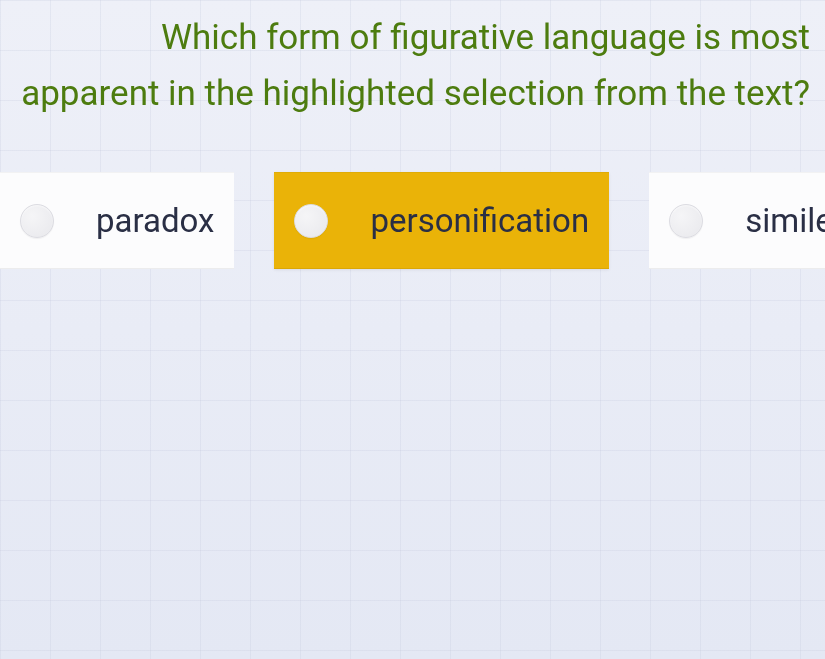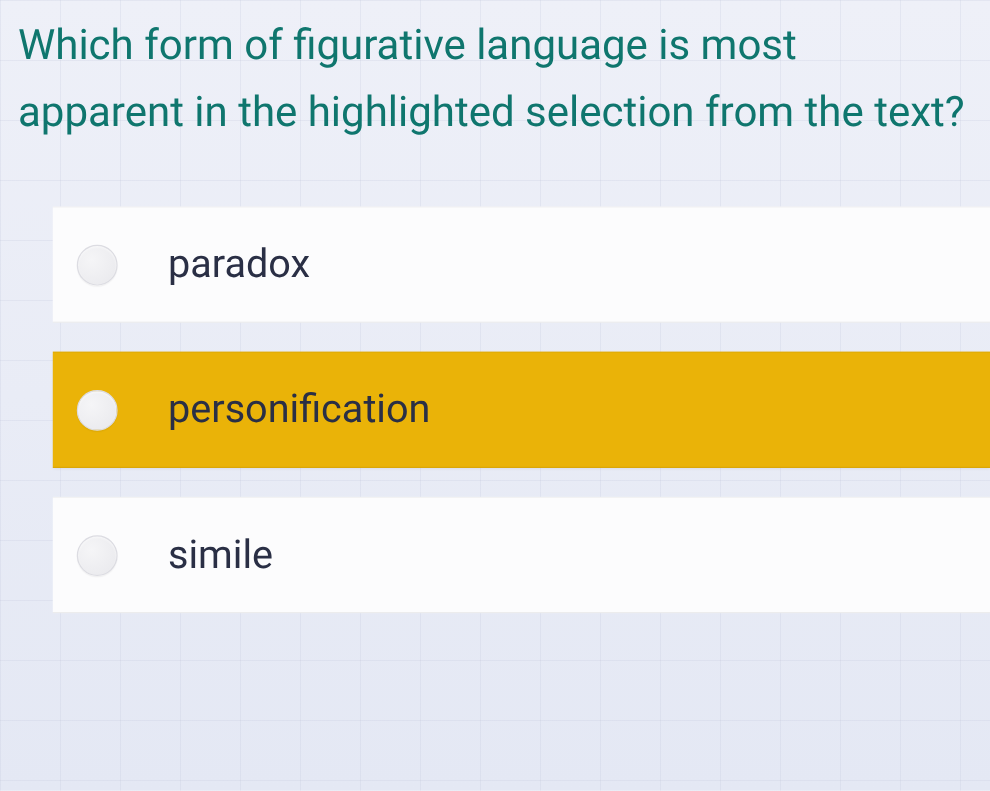--- a/index.html
+++ b/index.html
@@ -26,31 +26,29 @@
         linear-gradient(to bottom, rgba(200, 205, 225, 0.3) 1px, transparent 1px);
       background-size: 50px 50px;
       z-index: 0;
     }
     .content {
       position: relative;
       z-index: 1;
     }
     .question-text {
       font-size: 35px;
-      color: #0f766e;
-      text-align: left;
+      color: #4d7c0f;
+      text-align: right;
       padding: 10px 15px 50px 15px;
       line-height: 1.6;
       font-weight: 400;
     }
     .options {
       display: flex;
-      flex-direction: column;
-      gap: 24px;
-      padding-left: 44px;
+      gap: 40px;
     }
     .option {
       background: #fcfcfd;
       display: flex;
       align-items: center;
       padding: 28px 20px;
       cursor: pointer;
       border-top: 1px solid rgba(0,0,0,0.04);
       border-bottom: 1px solid rgba(0,0,0,0.06);
     }

